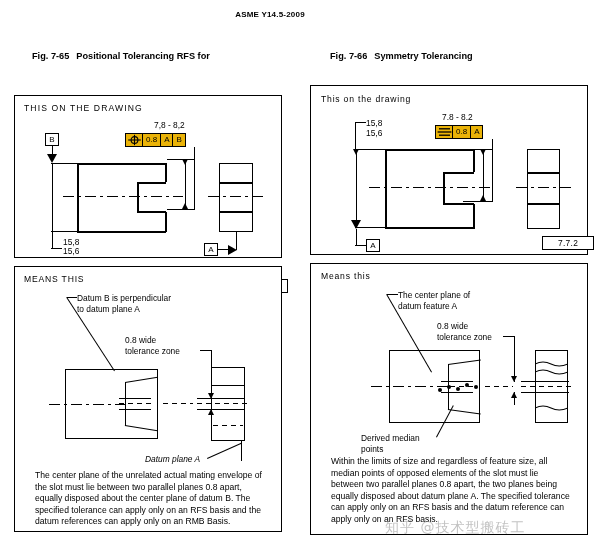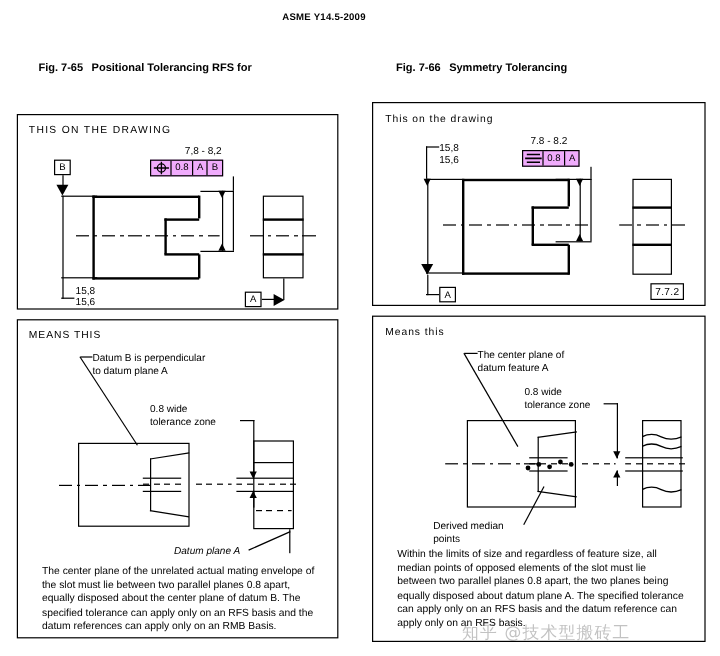--- a/index.html
+++ b/index.html
@@ -127,21 +127,21 @@
 
   
   .arr-up    { border-left: 3px solid transparent; border-right: 3px solid transparent; border-bottom: 6px solid #000; position:absolute; width:0;height:0;}
   .arr-down  { border-left: 3px solid transparent; border-right: 3px solid transparent; border-top: 6px solid #000; position:absolute; width:0;height:0;}
 
   
   .fcf {
     position: absolute;
     display: flex;
     border: 1.2px solid #000;
-    background: #f0abfc;
+    background: #eab308;
     height: 14px;
     box-sizing: border-box;
   }
   .fcf .cell {
     border-right: 1.2px solid #000;
     font-size: 8px;
     line-height: 12px;
     padding: 0 3px;
     text-align: center;
     white-space: nowrap;
@@ -166,21 +166,21 @@
     line-height: 11.5px;
     white-space: nowrap;
   }
 
   .sect-box {
     position: absolute;
     border: 1.3px solid #000;
     background: #fff;
     font-size: 8.4px;
     line-height: 12px;
-    padding: 0 3px;
+    padding: 0 15px;
     letter-spacing: 0.3px;
   }
 
   .para {
     position: absolute;
     font-size: 8.6px;
     line-height: 11.6px;
     text-align: left;
   }
 

